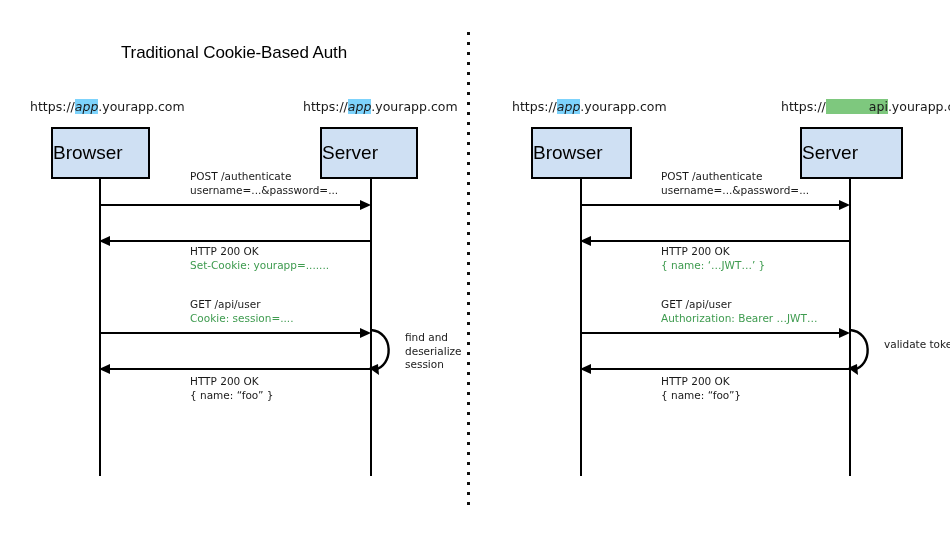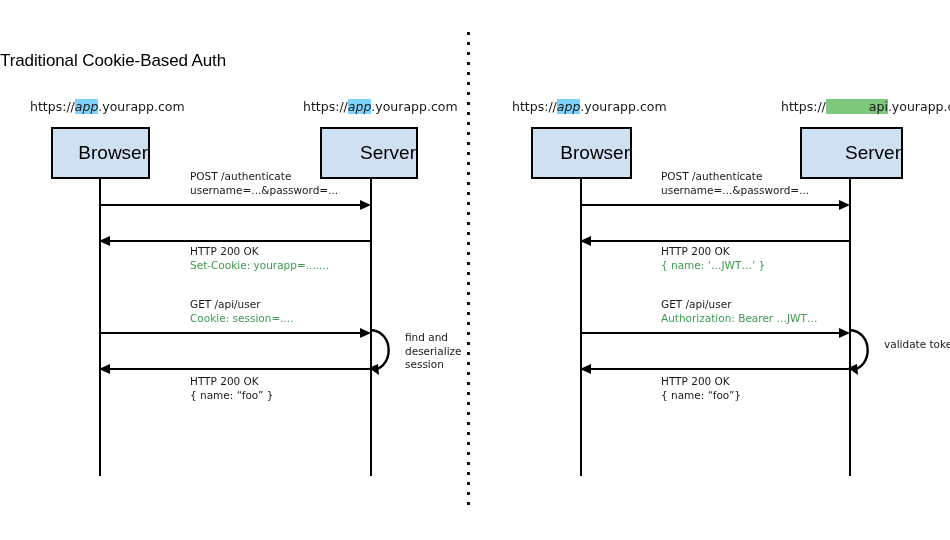--- a/index.html
+++ b/index.html
@@ -27,27 +27,26 @@
     height: 540px;
   }
   #panel-left  { left: 0px;   width: 468px; }
   #panel-right { left: 468px; width: 482px; }
 
   
   .panel-title {
     position: absolute;
     top: 43px;
     width: 100%;
-    text-align: left;
+    text-align: center;
     font-size: 17px;
     font-family: "Liberation Sans", sans-serif;
     color: #000000;
     white-space: nowrap;
     letter-spacing: -0.1px;
-    margin-top: 8px;
   }
 
   
   .url {
     position: absolute;
     top: 99px;
     font-size: 12.5px;
     font-family: "DejaVu Sans", sans-serif;
     color: #1a1a1a;
     white-space: nowrap;
@@ -58,21 +57,21 @@
   
   .actor-box {
     position: absolute;
     top: 127px;
     height: 52px;
     background: #cfe0f3;
     border: 2px solid #000000;
     box-sizing: border-box;
     display: flex;
     align-items: center;
-    justify-content: flex-end;
+    justify-content: flex-start;
     font-size: 19px;
     font-family: "Liberation Sans", sans-serif;
     color: #000000;
   }
 
   
   .lifeline {
     position: absolute;
     top: 179px;
     width: 2px;

